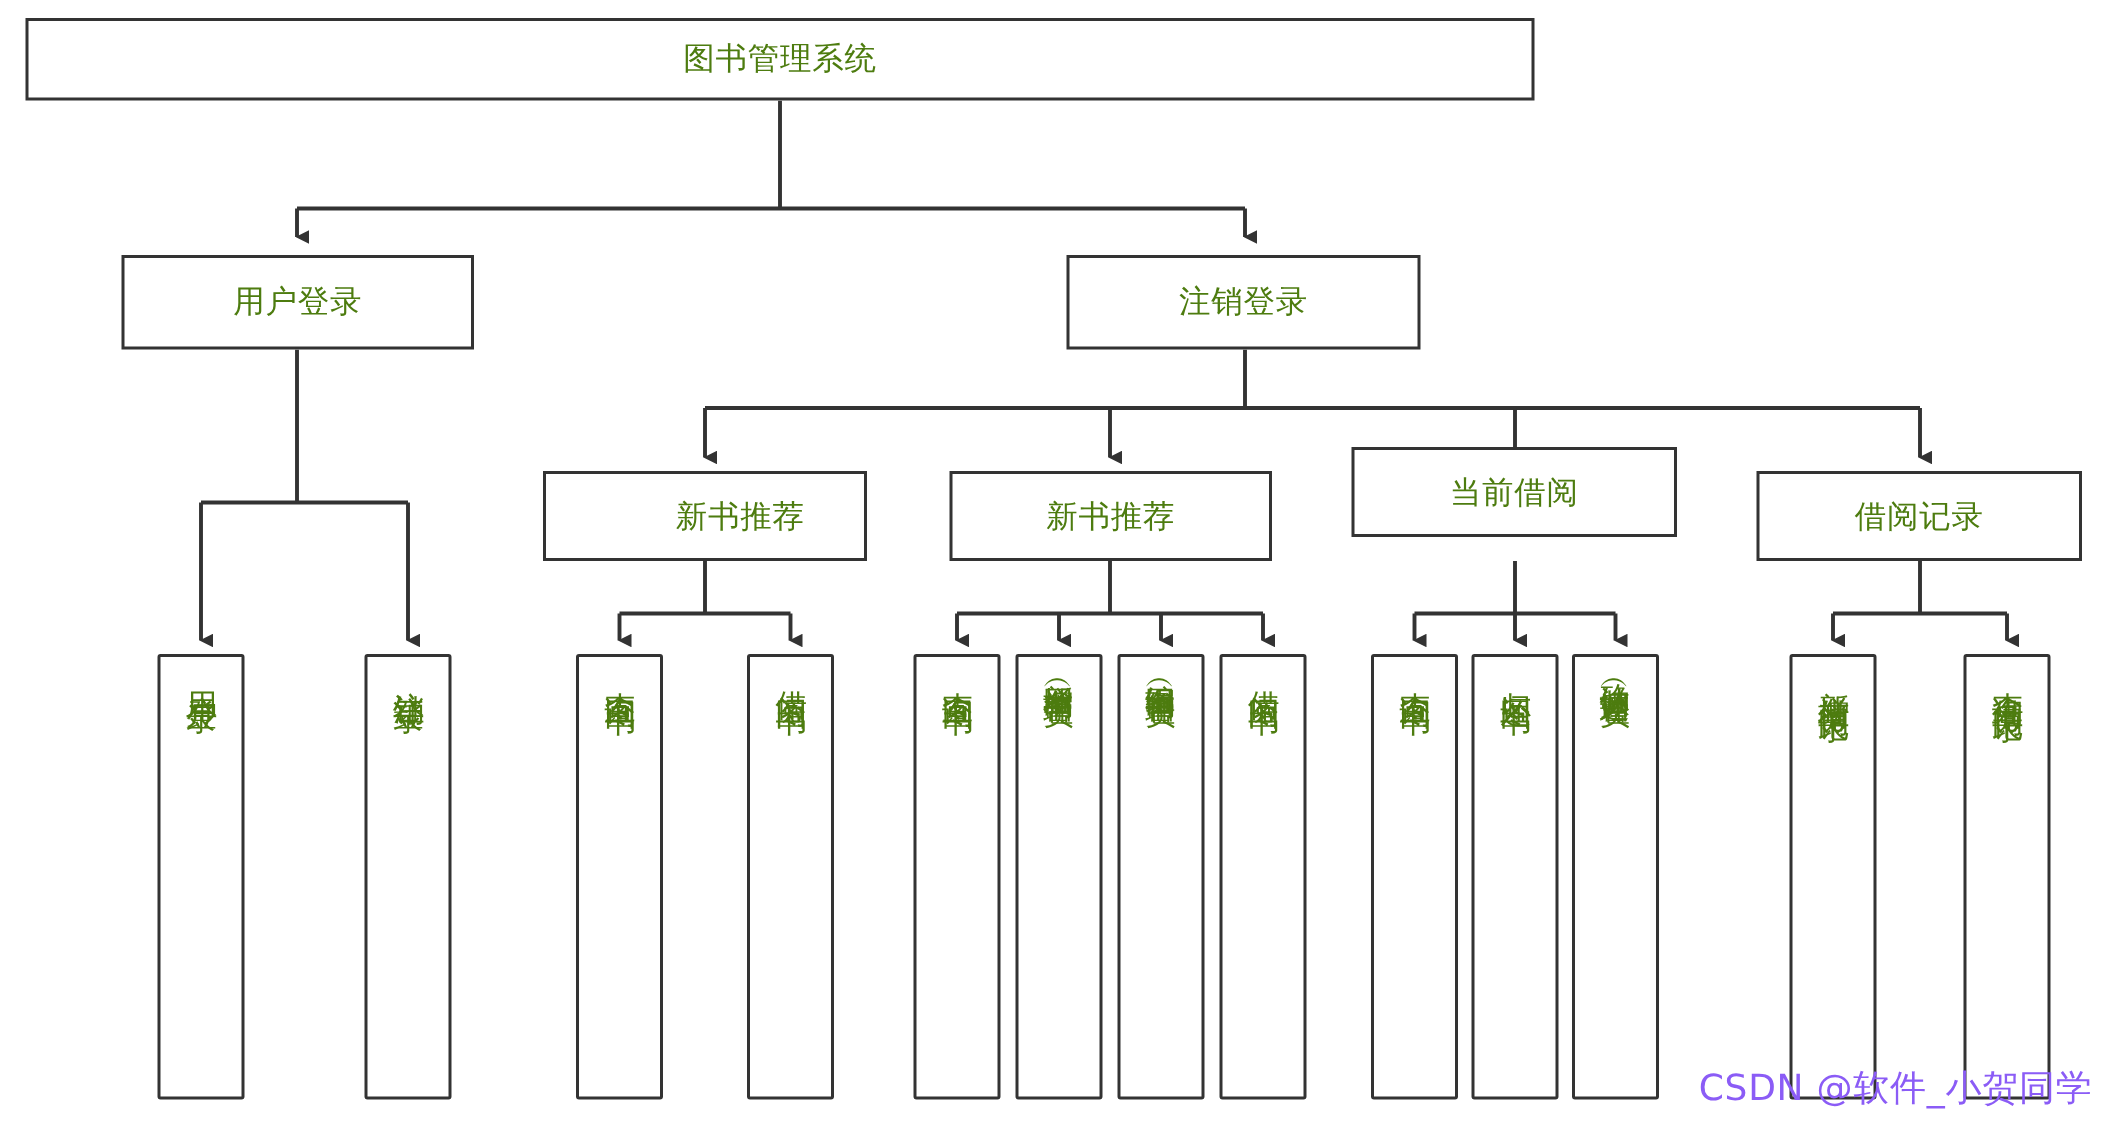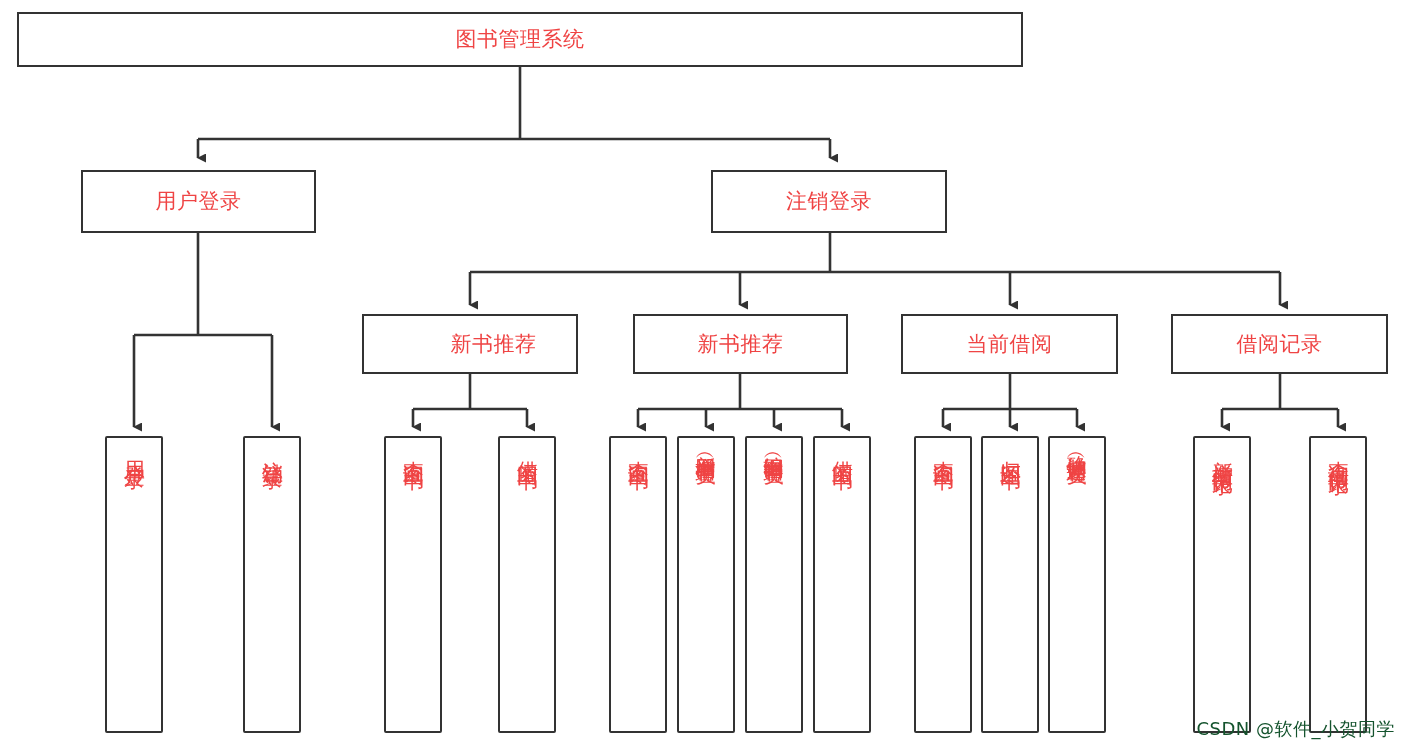--- a/index.html
+++ b/index.html
@@ -45,21 +45,21 @@
     border-radius: 2px;
     align-items: flex-start;
     justify-content: center;
     padding-top: 6px;
   }
   .node.leaf.tall {
     align-items: flex-start;
     padding-top: 2px;
   }
   .node-label {
-    color: #ef4444;
+    color: #4d7c0f;
     font-size: 21px;
     line-height: 1.18;
     letter-spacing: 0.5px;
     white-space: nowrap;
     text-align: center;
   }
   .node.leaf .node-label {
     writing-mode: vertical-rl;
     text-orientation: upright;
     font-size: 21px;
@@ -67,22 +67,22 @@
     line-height: 1;
   }
   .node.leaf.tall .node-label {
     font-size: 20px;
     letter-spacing: 1.5px;
   }
   #watermark {
     position: absolute;
     right: 10px;
     bottom: 6px;
-    color: #14532d;
-    font-size: 18px;
+    color: #8b5cf6;
+    font-size: 24px;
     letter-spacing: 0.5px;
     z-index: 5;
     white-space: nowrap;
     pointer-events: none;
   }
 </style>
 </head>
 <body>
 
 <div id="diagram-root">
@@ -150,21 +150,21 @@
   <div class="node level-2" style="left:711px; top:170px; width:236px; height:63px;">
     <span class="node-label">注销登录</span>
   </div>
 
   <div class="node level-3" style="left:362px; top:314px; width:216px; height:60px;padding-left:47px;">
     <span class="node-label">新书推荐</span>
   </div>
   <div class="node level-3" style="left:633px; top:314px; width:215px; height:60px;">
     <span class="node-label">新书推荐</span>
   </div>
-  <div class="node level-3" style="left:901px; top:314px; width:217px; height:60px;">
+  <div class="node level-3" style="left:901px; top:298px; width:217px; height:60px;">
     <span class="node-label">当前借阅</span>
   </div>
   <div class="node level-3" style="left:1171px; top:314px; width:217px; height:60px;">
     <span class="node-label">借阅记录</span>
   </div>
 
   <div class="node leaf" style="left:105px; top:436px; width:58px; height:297px;">
     <span class="node-label">用户登录</span>
   </div>
   <div class="node leaf" style="left:243px; top:436px; width:58px; height:297px;">

